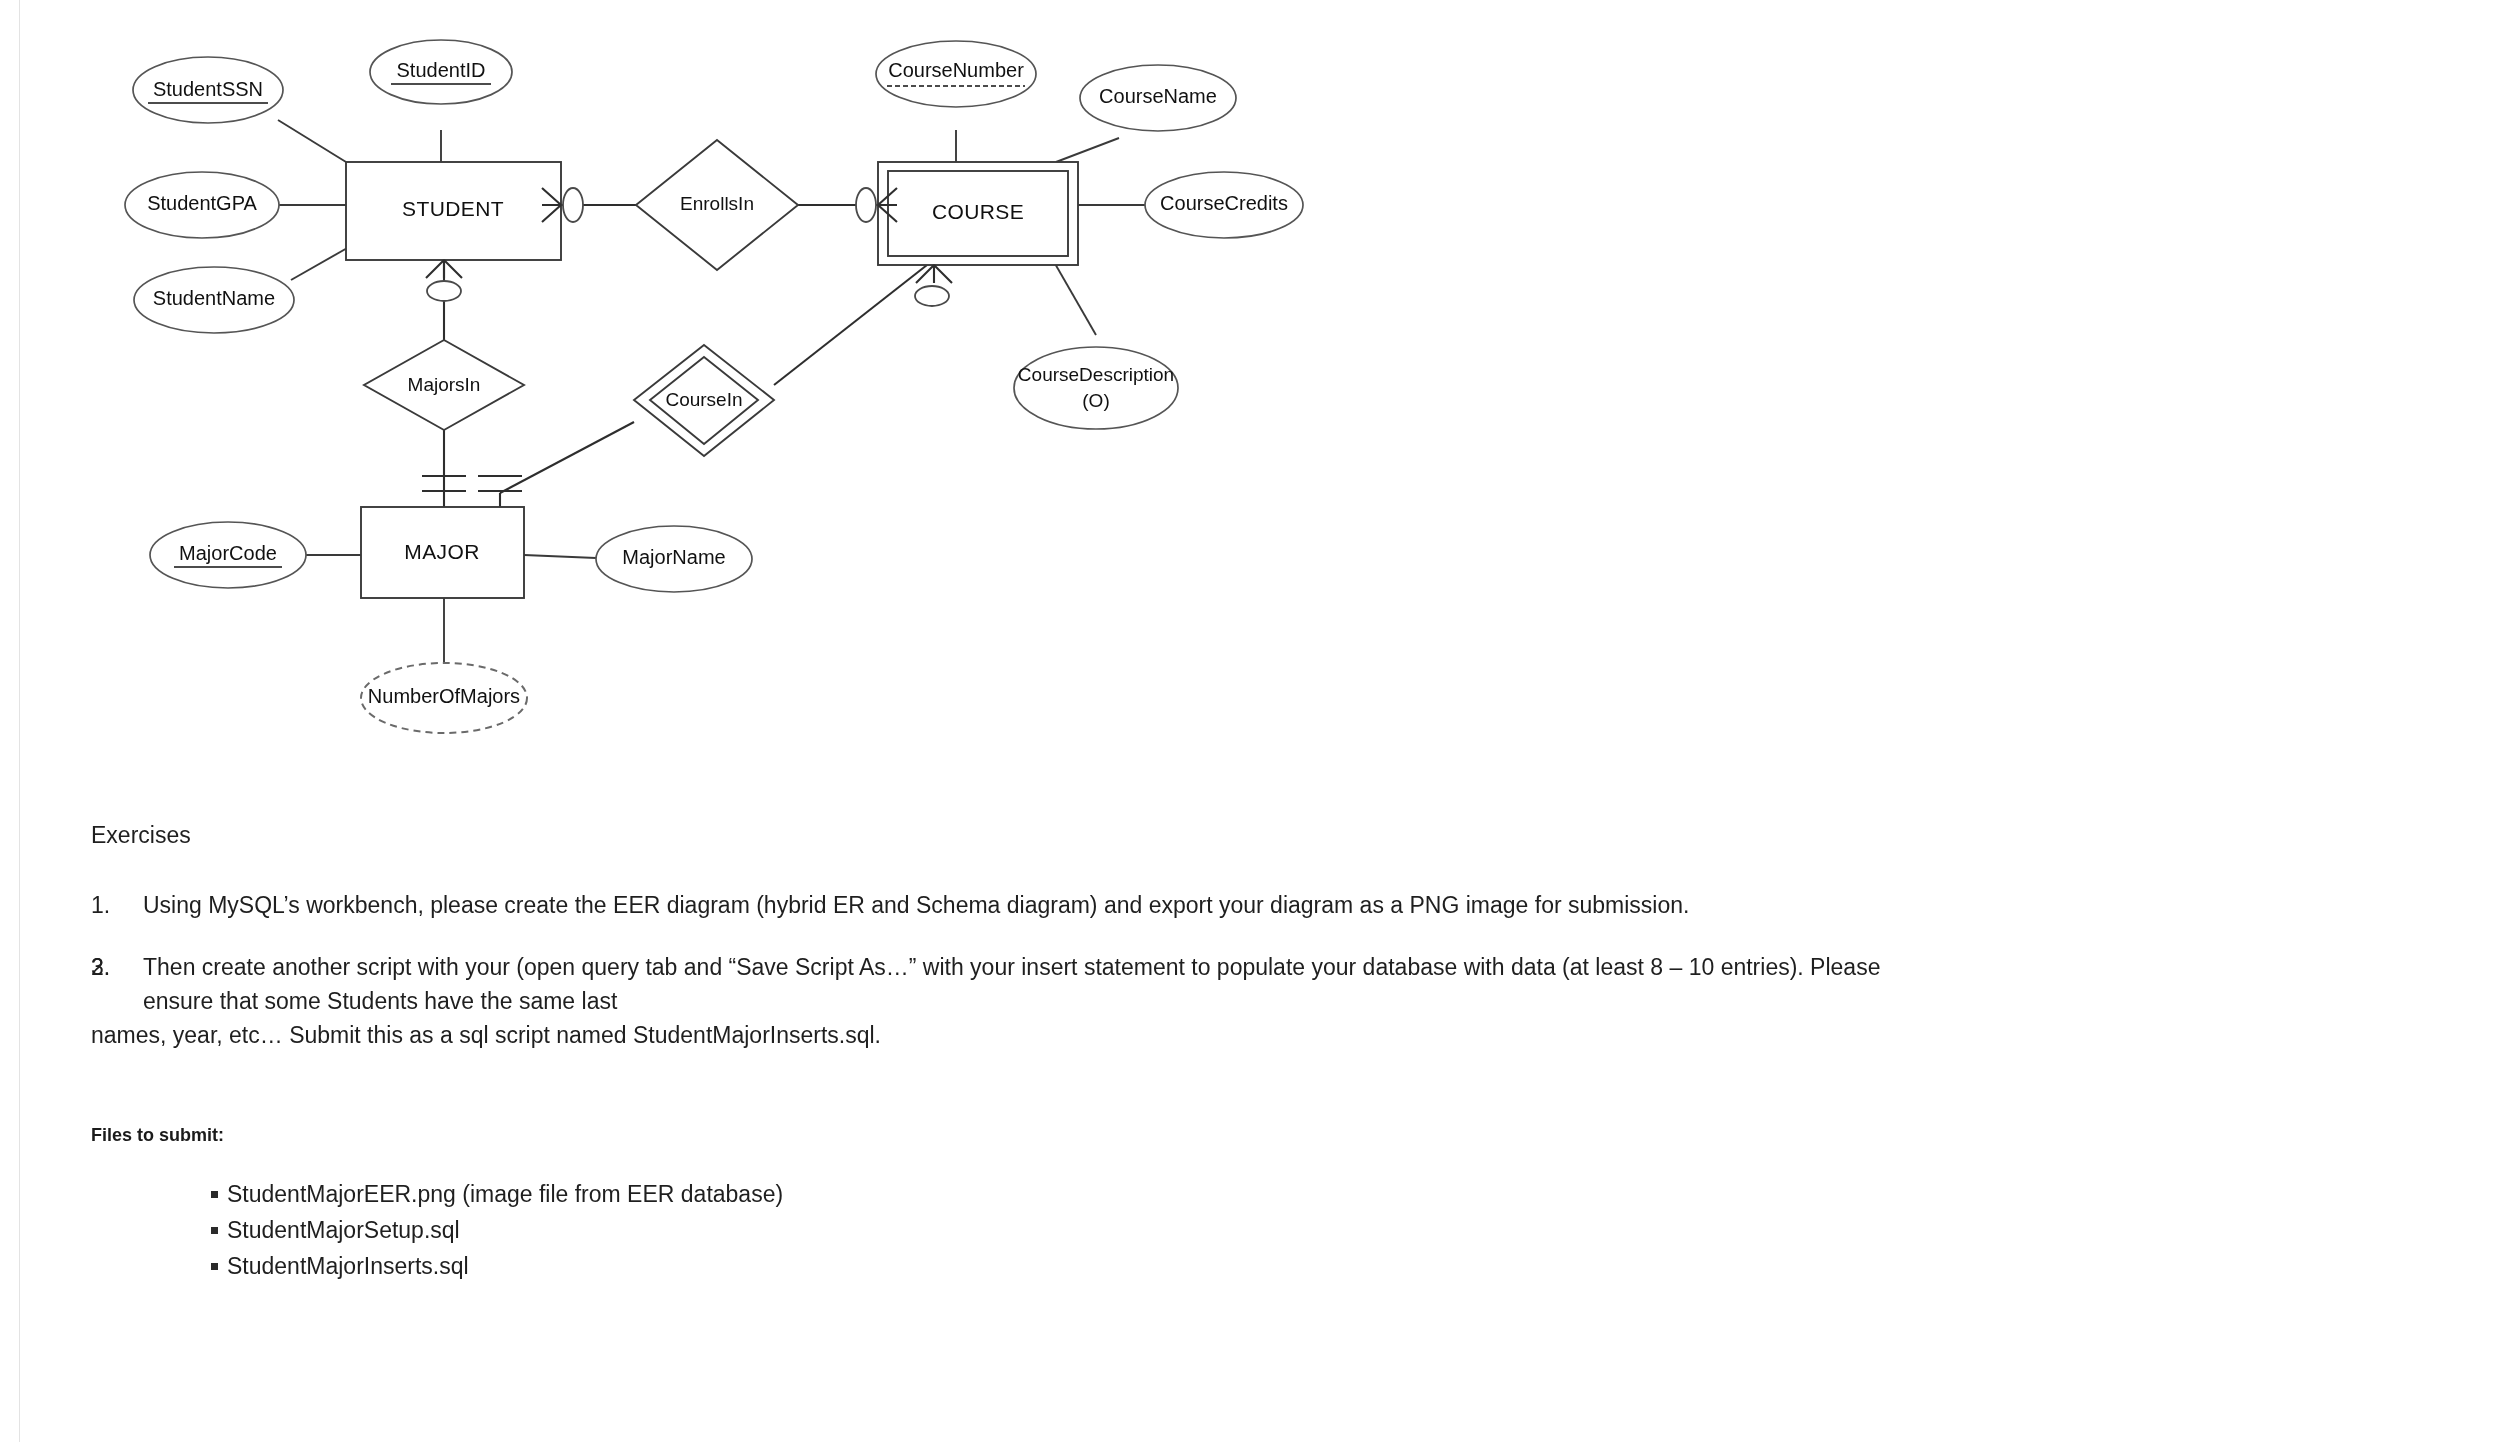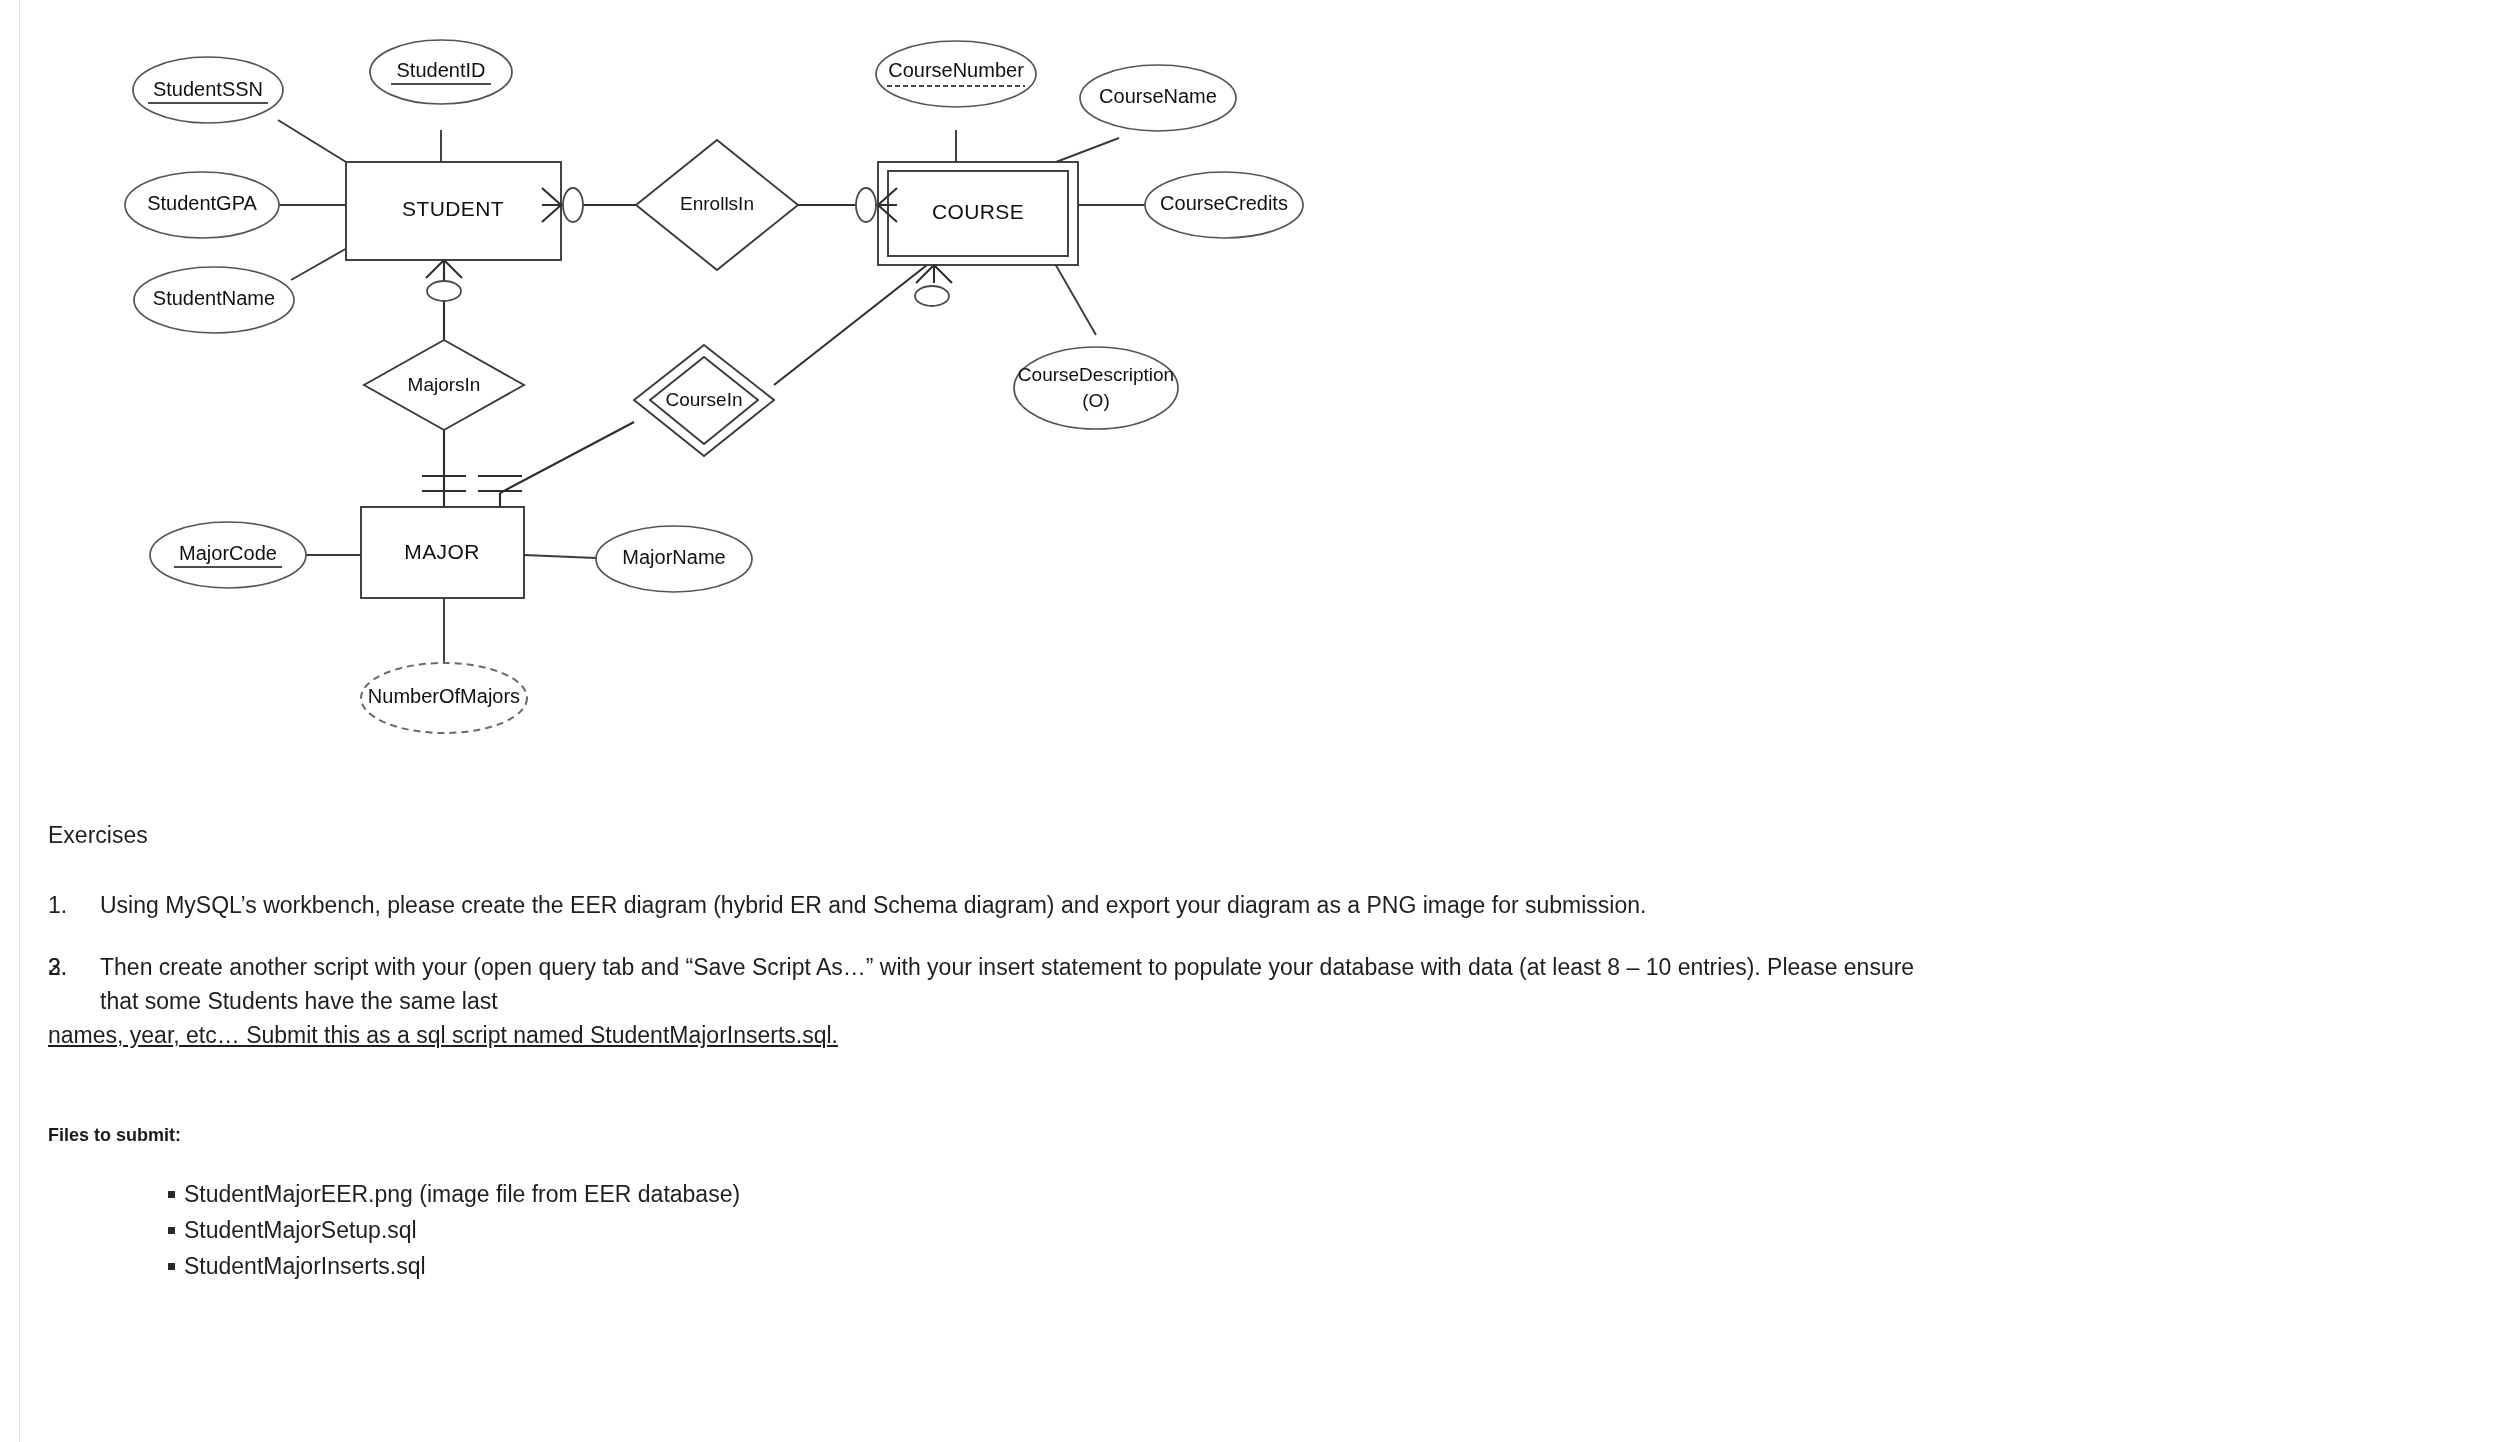--- a/index.html
+++ b/index.html
@@ -38,20 +38,21 @@
   .shape-dashed { fill:#ffffff; stroke:#6a6a6a; stroke-width:2; stroke-dasharray:7 5; }
   .conn   { stroke:#2e2e2e; stroke-width:2.1; fill:none; }
   .conn-thin { stroke:#3a3a3a; stroke-width:1.9; fill:none; }
   .crow   { stroke:#2e2e2e; stroke-width:2.1; fill:none; }
   .ocirc  { fill:#ffffff; stroke:#4a4a4a; stroke-width:1.8; }
 
   
   #doc {
     position:absolute; left:0; top:820px;
     width:1980px;
+    padding-left:43px;
   }
   .doc-inner { padding-left:48px; padding-right:30px; }
 
   .exercises-heading {
     font-size:23px; line-height:30px; color:#1f1f1f;
     margin:0 0 38px 0;
   }
   .ex-list { margin:0; padding:0; list-style:none; }
   .ex-item {
     position:relative;
@@ -59,21 +60,21 @@
     margin-bottom:28px;
     padding-left:52px;
   }
   .ex-num {
     position:absolute; left:0; top:0;
     width:38px; text-align:left;
     font-size:23px; color:#1f1f1f;
   }
   .ex-item.wrap { padding-left:52px; text-indent:-0px; }
   .ex-item.wrap .ex-body { display:block; }
-  .ex-item.wrap .ex-body .l2 { display:block; margin-left:-52px;text-decoration:underline; }
+  .ex-item.wrap .ex-body .l2 { display:block; margin-left:-52px; }
 
   .files-heading {
     font-size:18px; line-height:30px; font-weight:bold; color:#1b1b1b;
     margin:68px 0 26px 0;
   }
   .files-list { margin:0; padding:0; list-style:none; }
   .file-item {
     position:relative;
     font-size:23px; line-height:36px; color:#1f1f1f;
     padding-left:136px;

